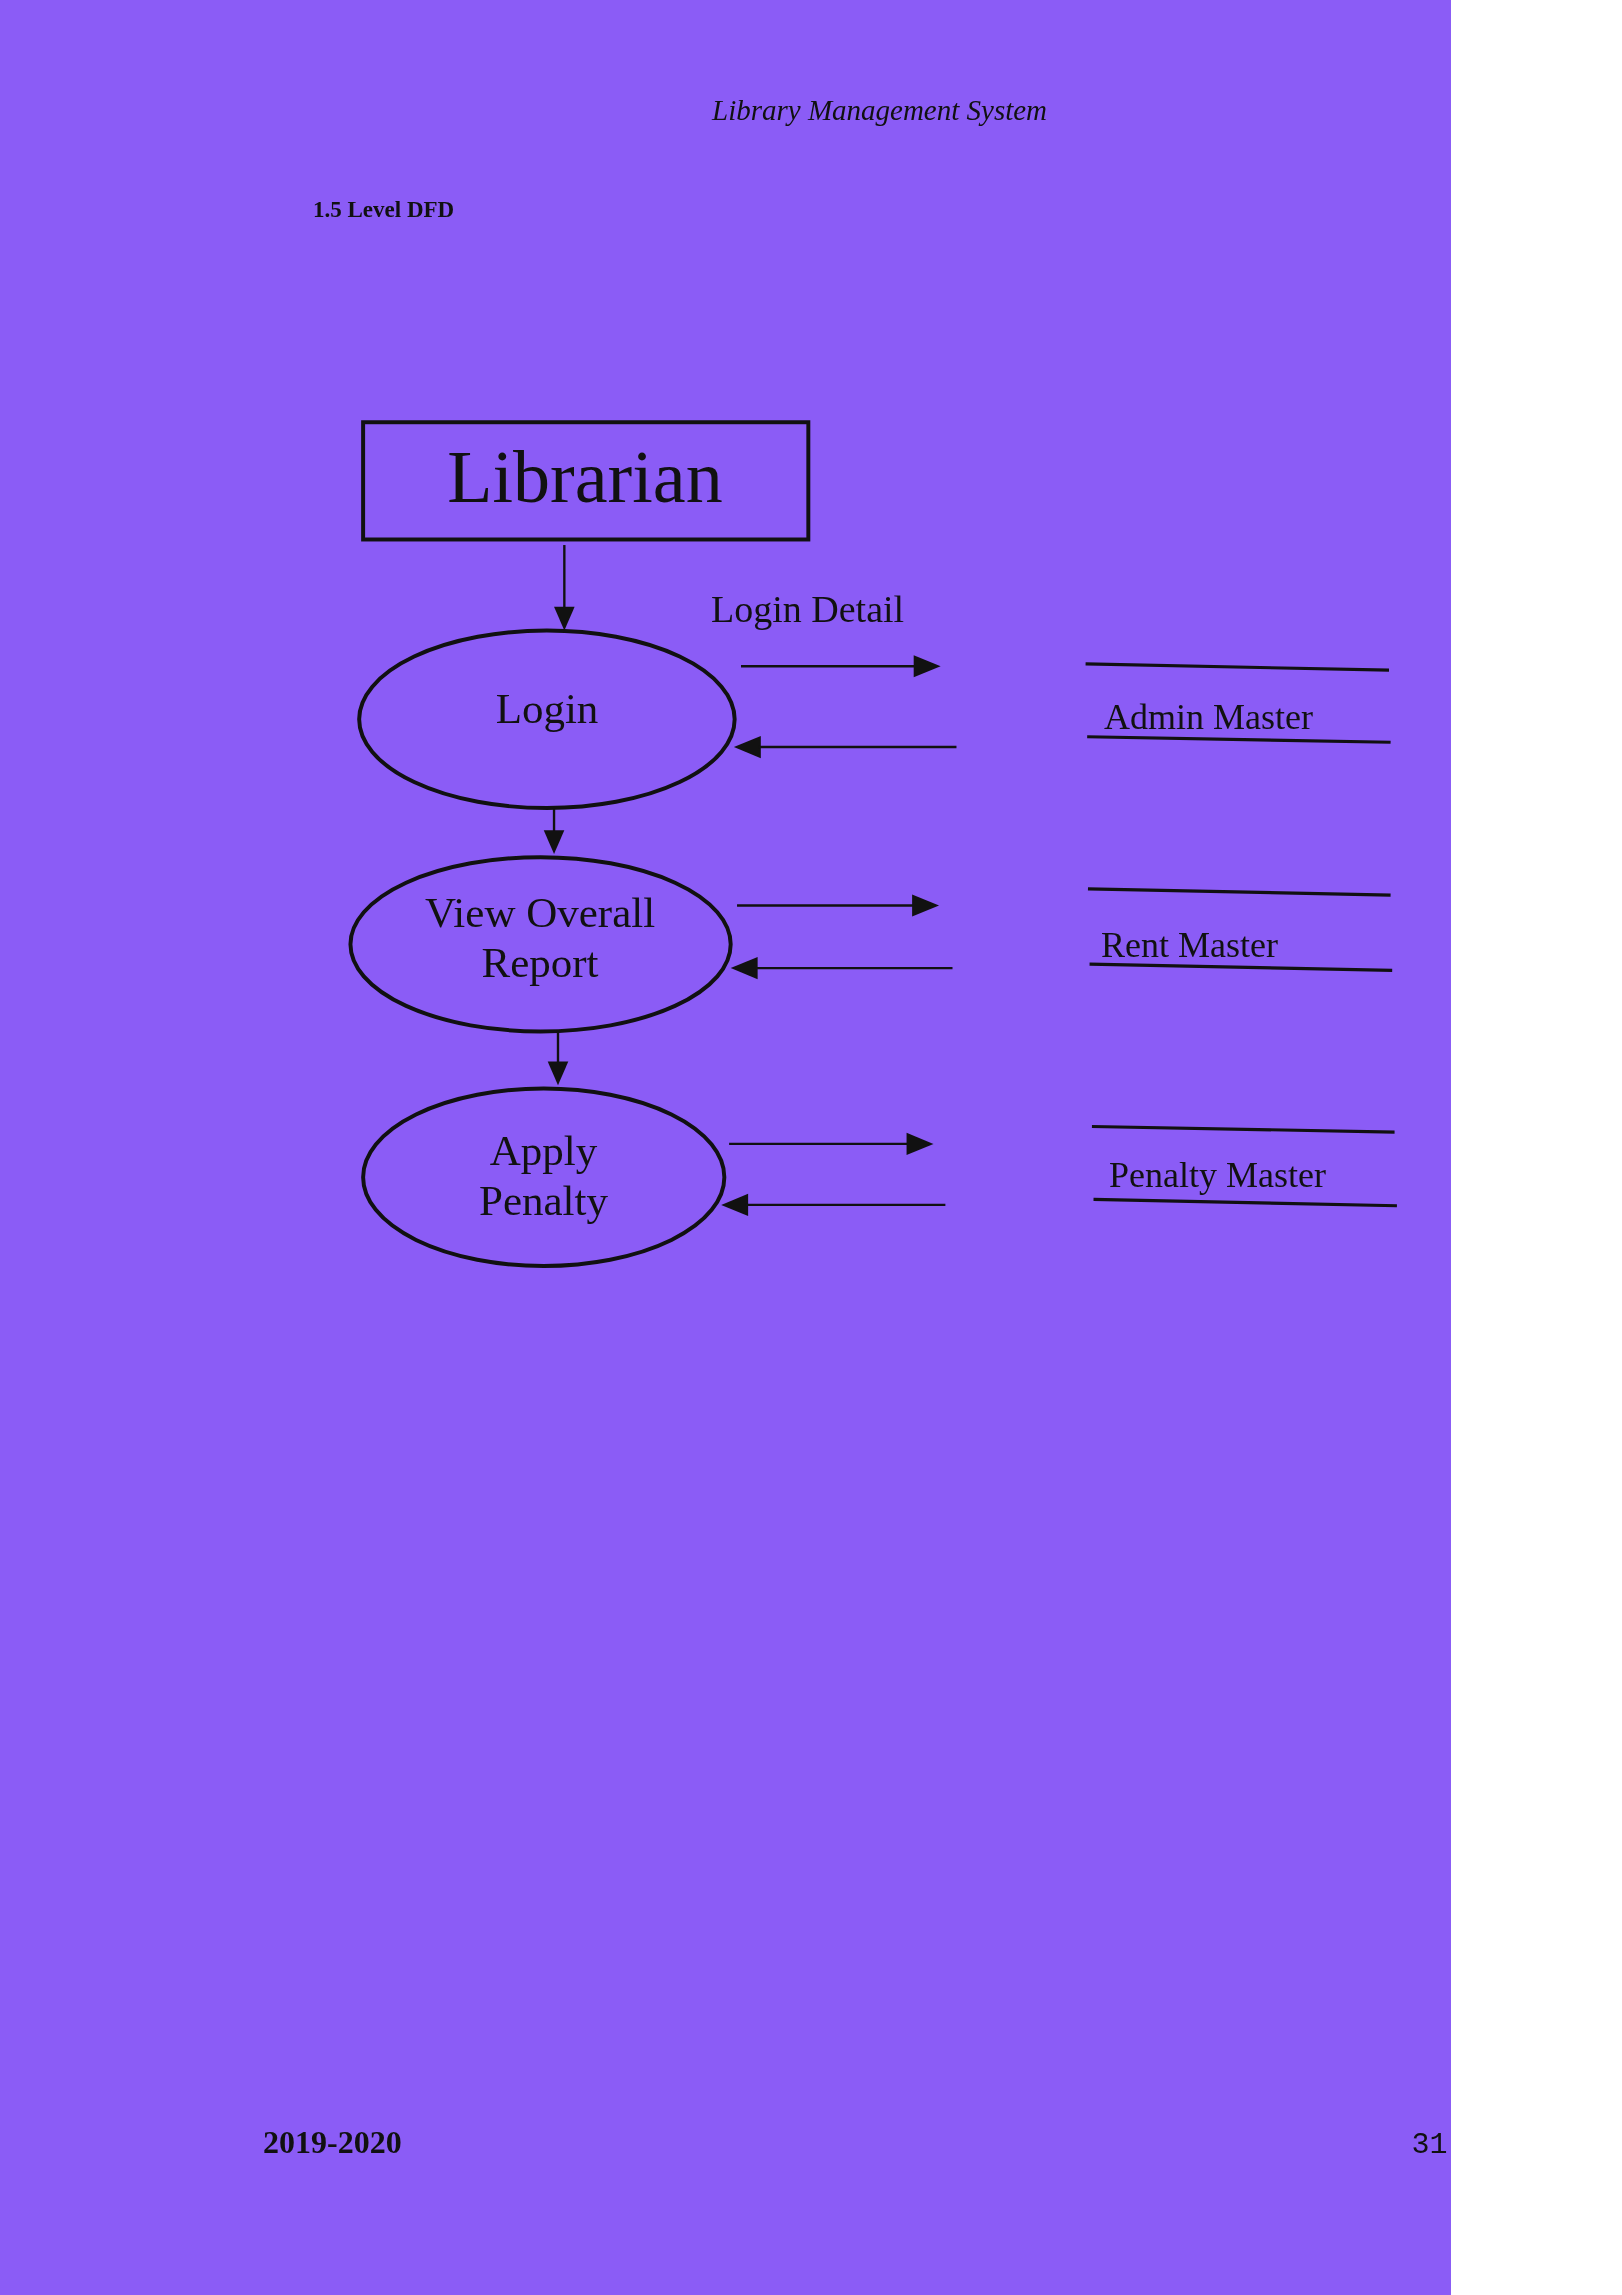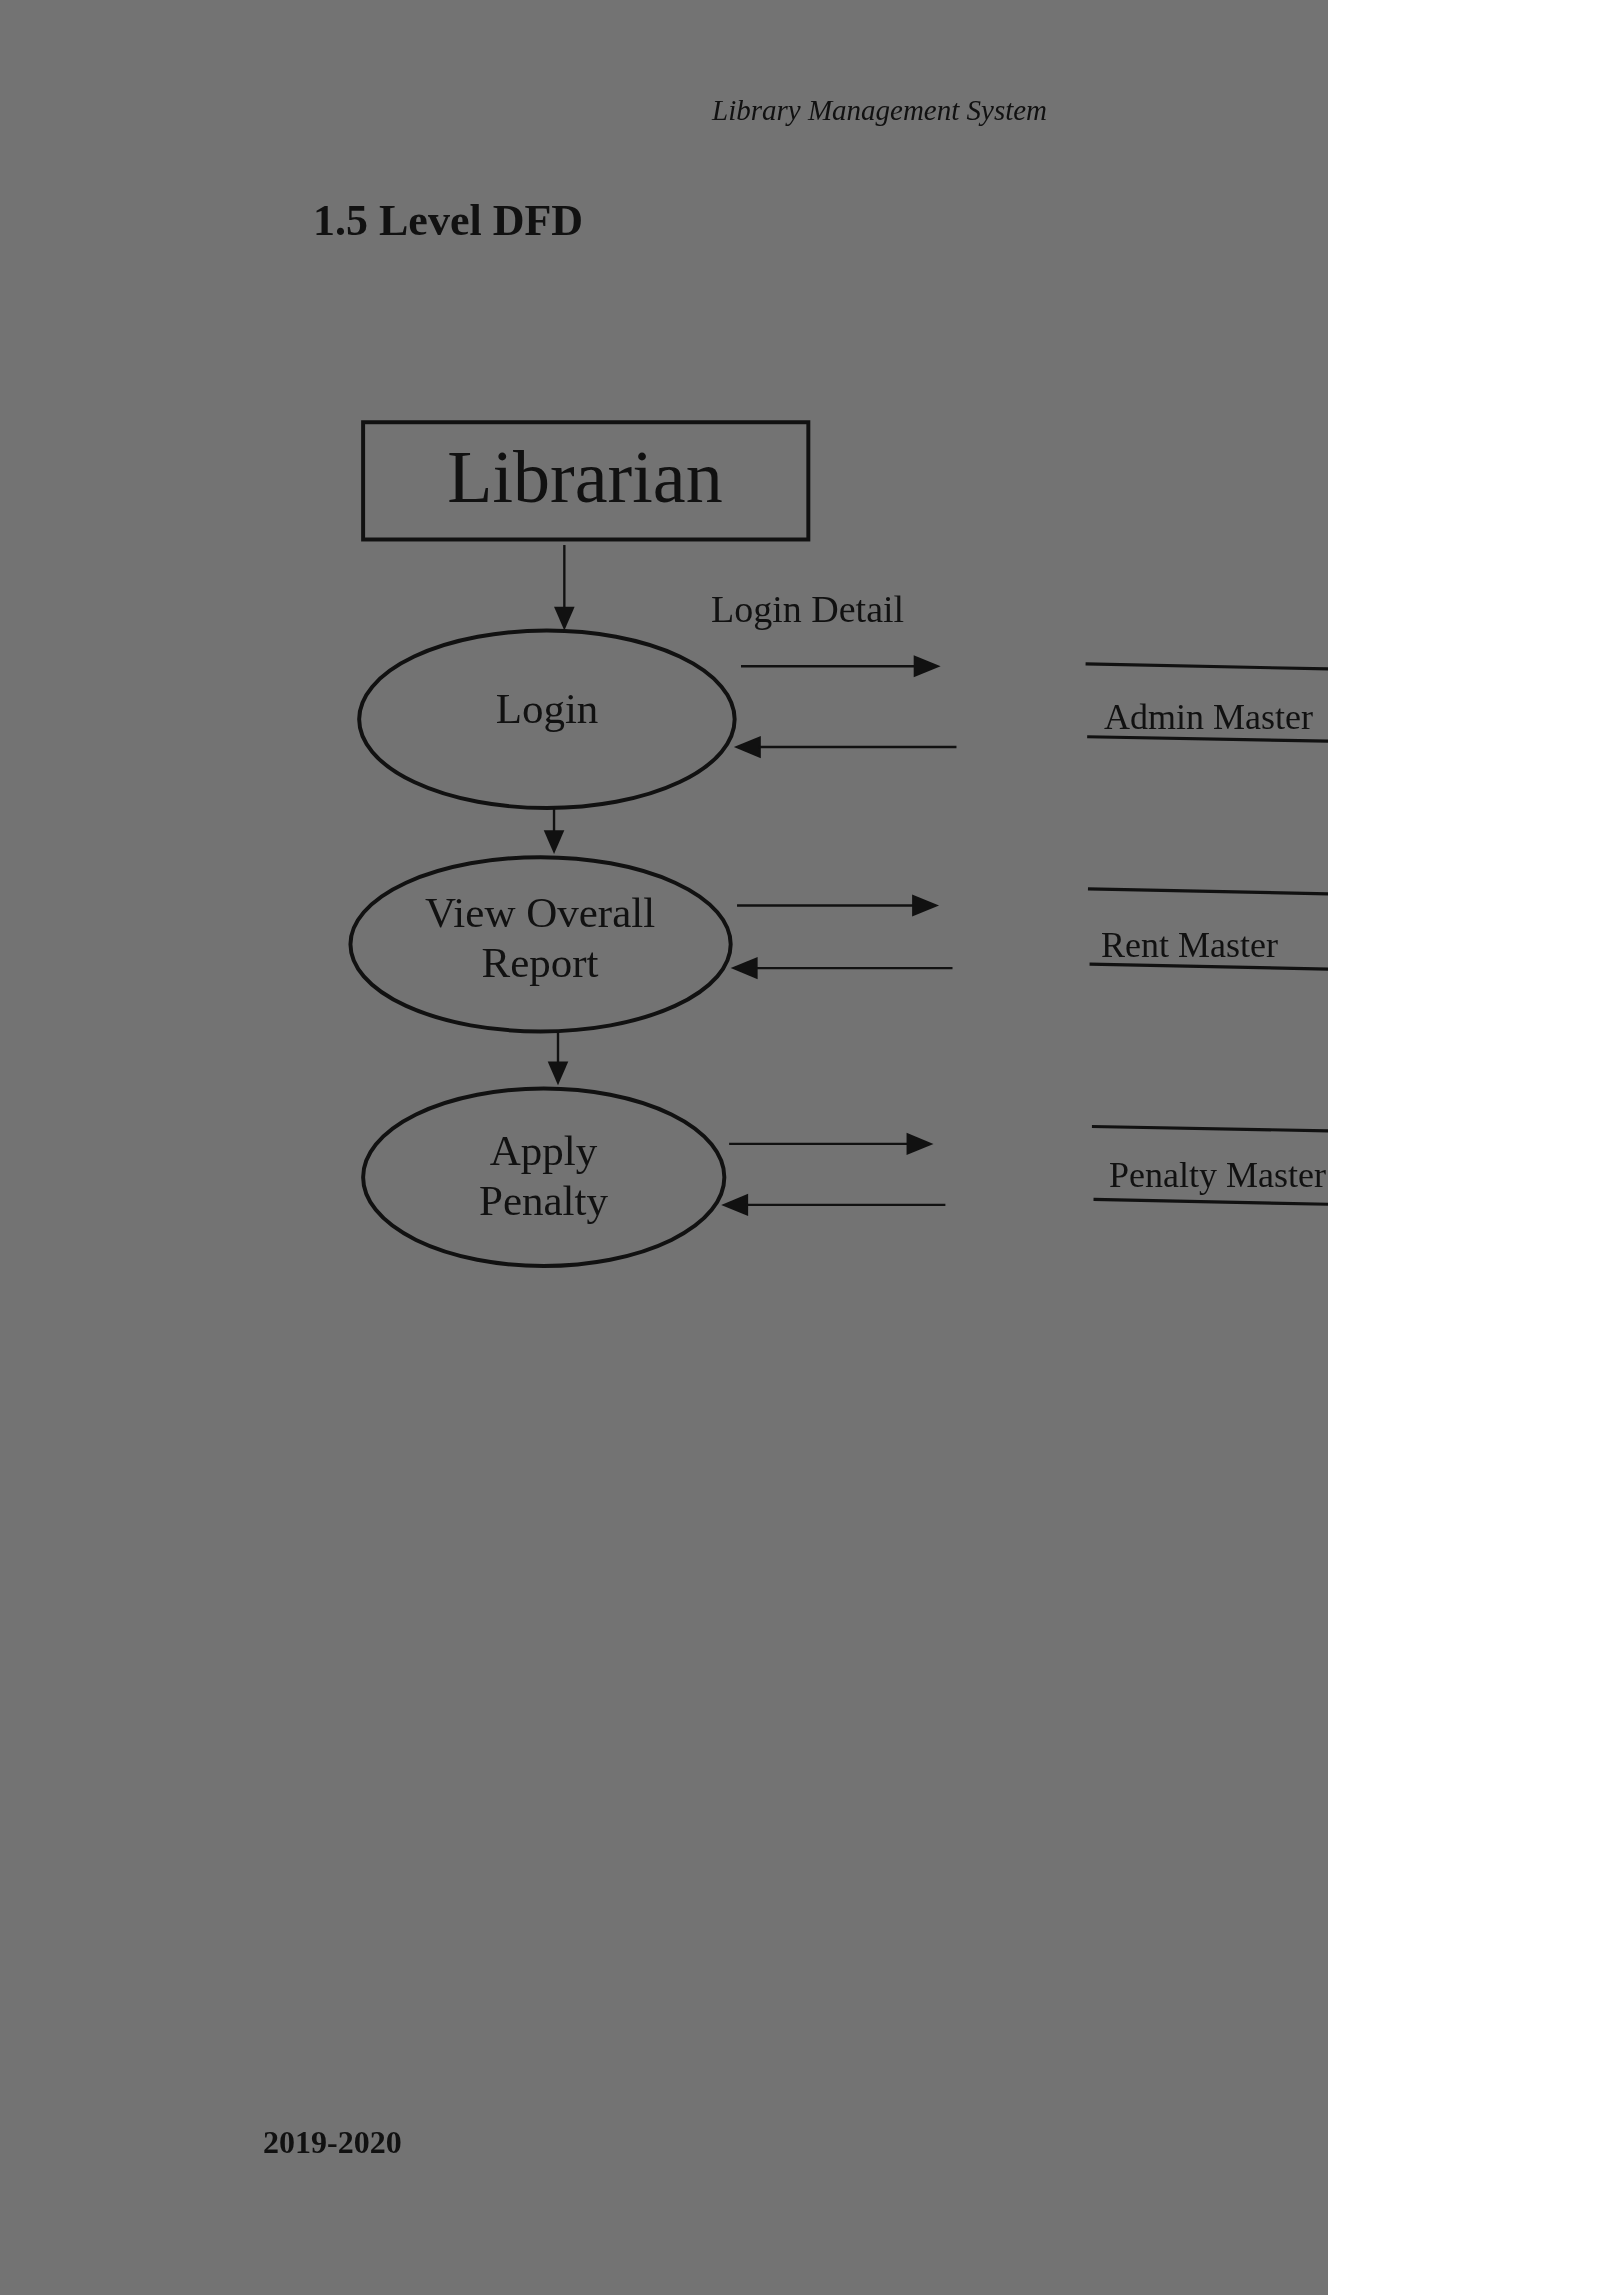--- a/index.html
+++ b/index.html
@@ -2,42 +2,42 @@
 <html style="font-size:12.7px"><head>
 <meta charset="utf-8">
 <style>
   html, body {
     margin: 0;
     padding: 0;
     background: #ffffff;
   }
   .page {
     position: relative;
-    width: 1328px;
+    width: 1451px;
     height: 2295px;
-    background: #737373;
+    background: #8b5cf6;
     font-family: "Liberation Serif", "DejaVu Serif", serif;
     color: #111111;
     overflow: hidden;
   }
   .abs { position: absolute; }
   .hdr-title {
     left: 712px;
     top: 95px;
     width: 333px;
     font-size: 29px;
     font-style: italic;
     text-align: center;
     line-height: 1.1;
     white-space: nowrap;
   }
   .sec-heading {
     left: 313px;
     top: 197px;
-    font-size: 44px;
+    font-size: 23px;
     font-weight: bold;
     line-height: 1.1;
     white-space: nowrap;
   }
   .diagram-svg {
     position: absolute;
     left: 0;
     top: 0;
   }
   .entity-label {

